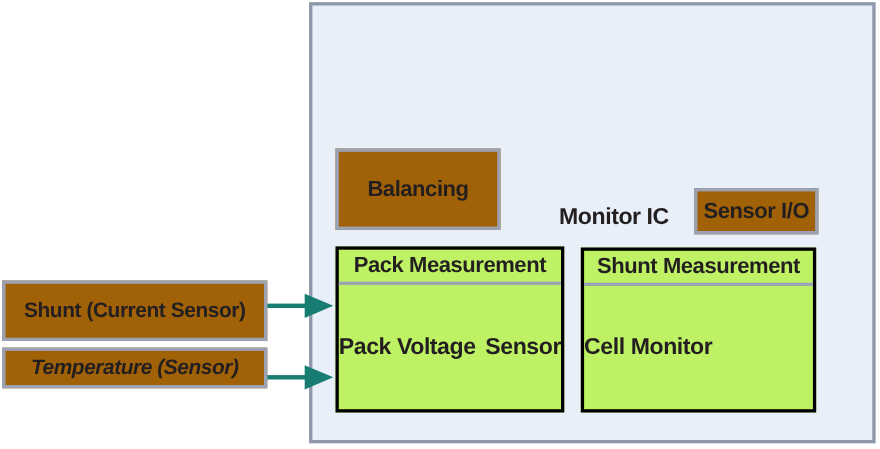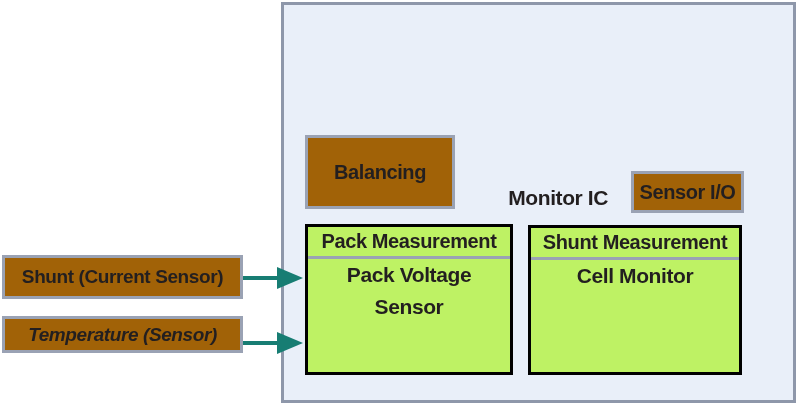--- a/index.html
+++ b/index.html
@@ -14,33 +14,33 @@
   }
   
   .blk{
     position:absolute;background:#a16207;border:3px solid #9aa2b4;box-sizing:border-box;
     display:flex;flex-direction:column;align-items:center;justify-content:center;
     text-align:center;font-weight:bold;letter-spacing:-0.4px;
   }
   .blk .line{white-space:nowrap;}
   .balancing{left:305px;top:135px;width:150px;height:74px;font-size:20px;line-height:31px;}
   .serial-io{left:631px;top:171px;width:113px;height:42px;font-size:20px;}
-  .shunt{left:2px;top:255px;width:241px;height:44px;font-size:19px;}
+  .shunt{left:2px;top:255px;width:241px;height:55px;font-size:19px;}
   .temp{left:2px;top:316px;width:241px;height:37px;font-size:19px;font-style:italic;}
   
   .meas{
     position:absolute;background:#bef264;border:3px solid #000000;box-sizing:border-box;
     display:flex;flex-direction:column;font-weight:bold;letter-spacing:-0.4px;text-align:center;
   }
   .meas .hdr{
     flex:0 0 auto;height:29px;border-bottom:3px solid #9aa2b4;
     display:flex;align-items:center;justify-content:center;font-size:20px;white-space:nowrap;
   }
   .meas .body{
-    flex:1 1 auto;display:flex;flex-direction:column;align-items:center;justify-content:flex-start;
+    flex:1 1 auto;display:flex;flex-direction:row;align-items:center;justify-content:space-between;
     font-size:21px;line-height:32px;
   }
   .pack-meas{left:305px;top:224px;width:208px;height:151px;}
   .cell-meas{left:528px;top:225px;width:214px;height:150px;}
   
   .monitor-ic{
     position:absolute;left:468px;top:186px;width:140px;text-align:right;
     font-size:21px;font-weight:bold;letter-spacing:-0.4px;white-space:nowrap;
   }
   

